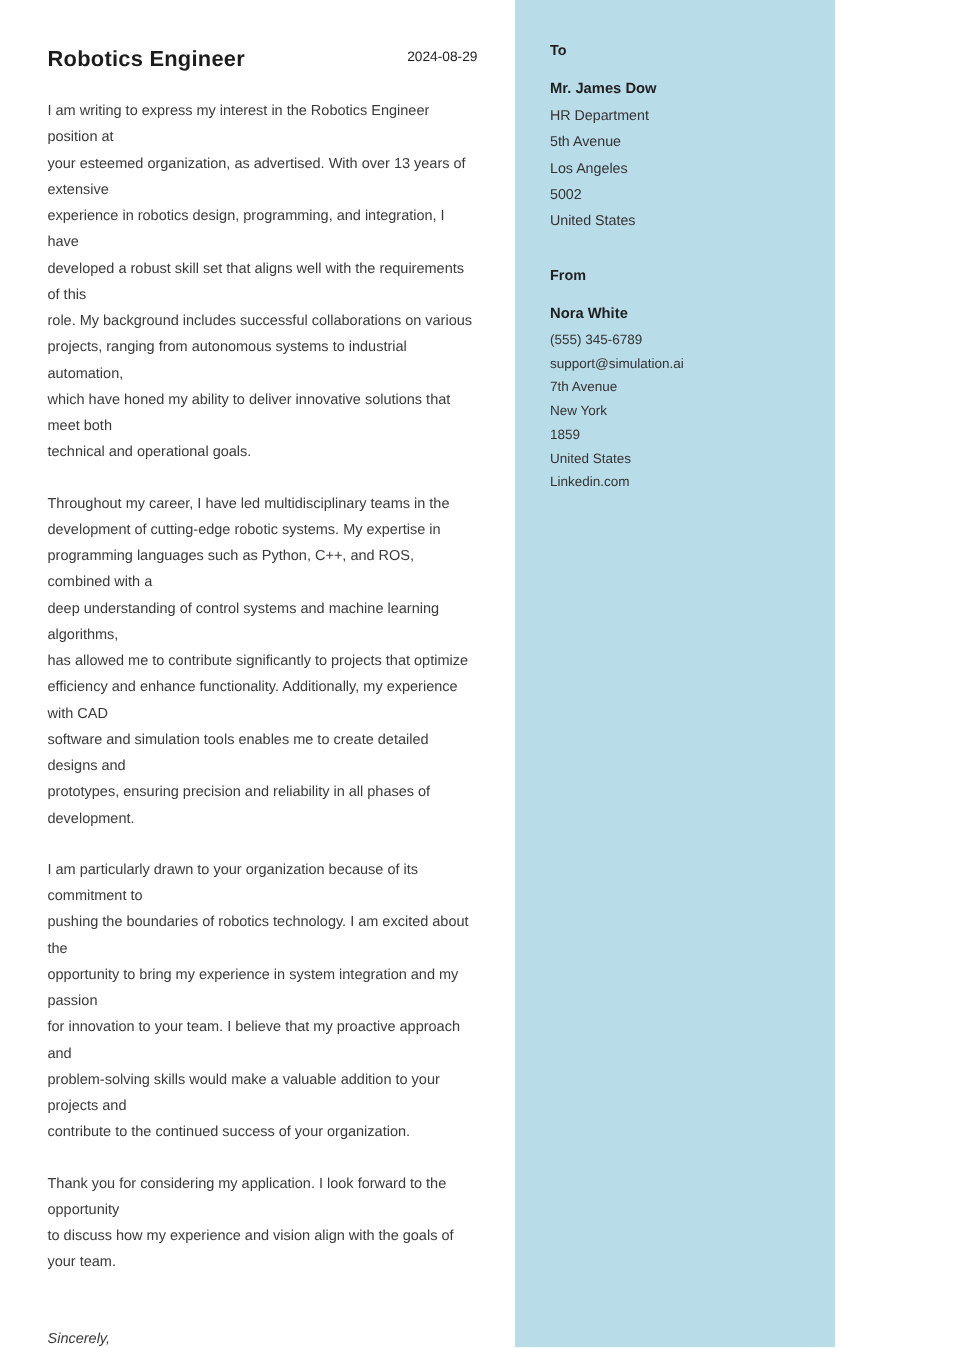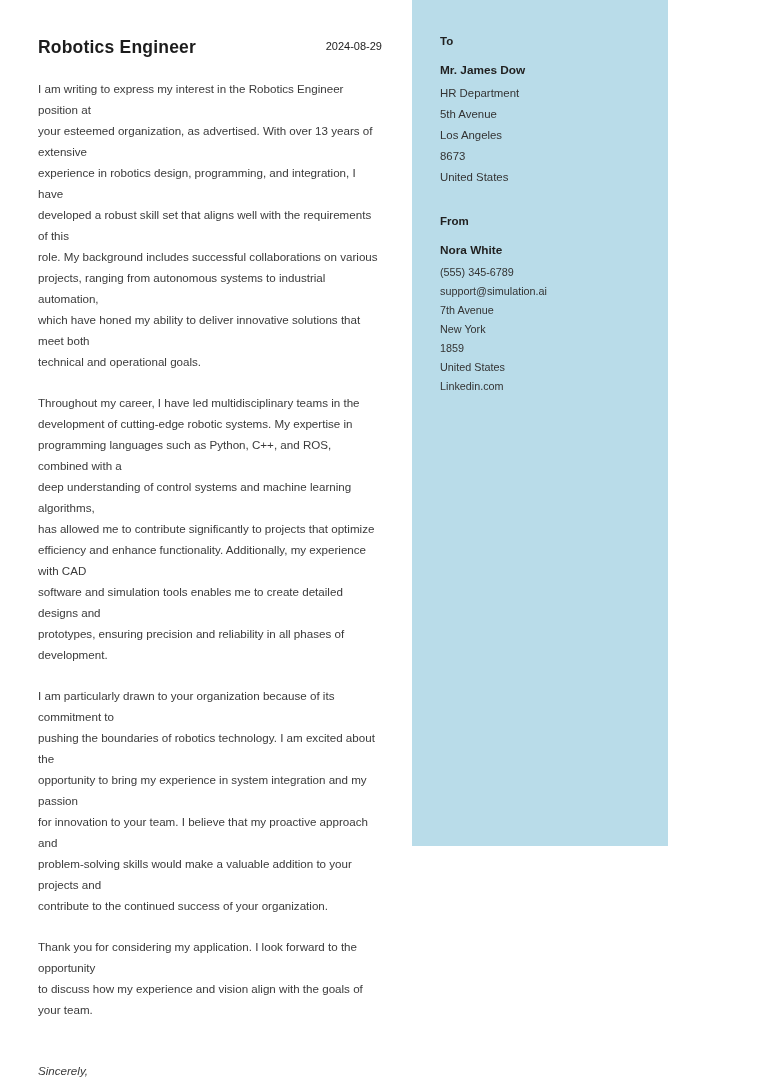--- a/index.html
+++ b/index.html
@@ -60,21 +60,21 @@
     margin-top: 14px;
     font-family: "DejaVu Serif", serif;
     font-style: italic;
     font-size: 16.5px;
     letter-spacing: 1.5px;
     color: #4a4a4a;
   }
   
   .sidebar {
     width: 256px;
-    height: 846px;
+    height: 1078px;
     background: #b9dce9;
     padding: 35px 20px 16px 28px;
   }
   .sec-label {
     font-size: 11.5px;
     font-weight: 700;
     color: #1f1f1f;
     margin-bottom: 16px;
   }
   .contact-name {
@@ -143,21 +143,21 @@
   </main>
 
   <aside class="sidebar">
 
     <section class="to-section">
       <h2 class="sec-label">To</h2>
       <div class="contact-name">Mr. James Dow</div>
       <div class="contact-line">HR Department</div>
       <div class="contact-line">5th Avenue</div>
       <div class="contact-line">Los Angeles</div>
-      <div class="contact-line">8673</div>
+      <div class="contact-line">5002</div>
       <div class="contact-line">United States</div>
     </section>
 
     <section class="from-section">
       <h2 class="sec-label">From</h2>
       <div class="contact-name">Nora White</div>
       <div class="contact-line">(555) 345-6789</div>
       <div class="contact-line">support@simulation.ai</div>
       <div class="contact-line">7th Avenue</div>
       <div class="contact-line">New York</div>

